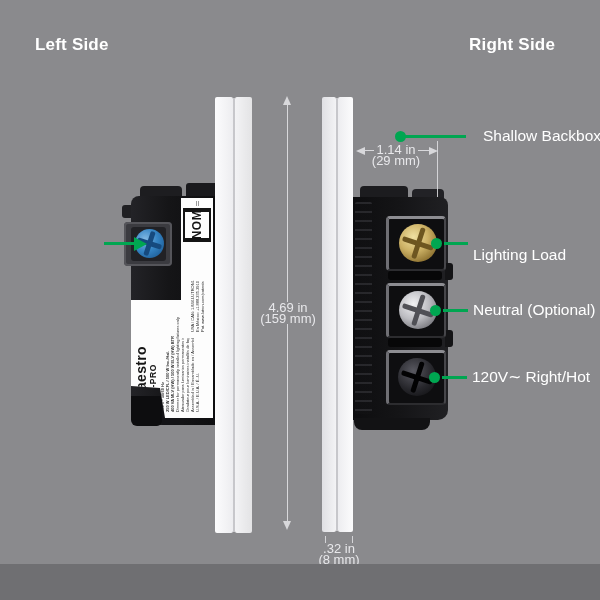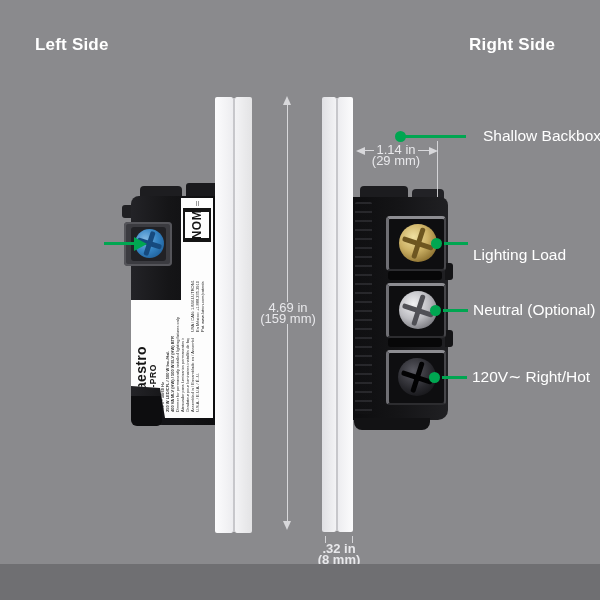--- a/index.html
+++ b/index.html
@@ -183,21 +183,21 @@
   <div class="abs dim-h" style="left:363px;top:150px;width:68px;"></div>
   <div class="abs tri-right" style="left:429px;top:147px;"></div>
   <div class="abs dim-ext" style="left:437px;top:141px;height:56px;"></div>
   <div class="abs dim-text" style="left:366px;top:144px;width:60px;">
     <span>1.14 in</span><br>
     <span>(29 mm)</span>
   </div>
 
   <div class="abs dim-ext" style="left:325px;top:536px;height:41px;"></div>
   <div class="abs dim-ext" style="left:352px;top:536px;height:41px;"></div>
-  <div class="abs dim-text" style="left:309px;top:543px;width:60px;font-weight:bold;">
+  <div class="abs dim-text" style="left:309px;top:543px;width:60px;">
     <span>.32 in</span><br>
     <span>(8 mm)</span>
   </div>
 
   <div class="abs cline" style="left:104px;top:242px;width:31px;"></div>
   <div class="abs arrow-right" style="left:134px;top:236.5px;"></div>
 
   <div class="abs dot" style="left:394.5px;top:130.5px;"></div>
   <div class="abs cline" style="left:404px;top:134.5px;width:62px;"></div>
   <div class="abs callout-label" style="left:472px;top:127px;margin-left:11px;">Shallow Backbox</div>

